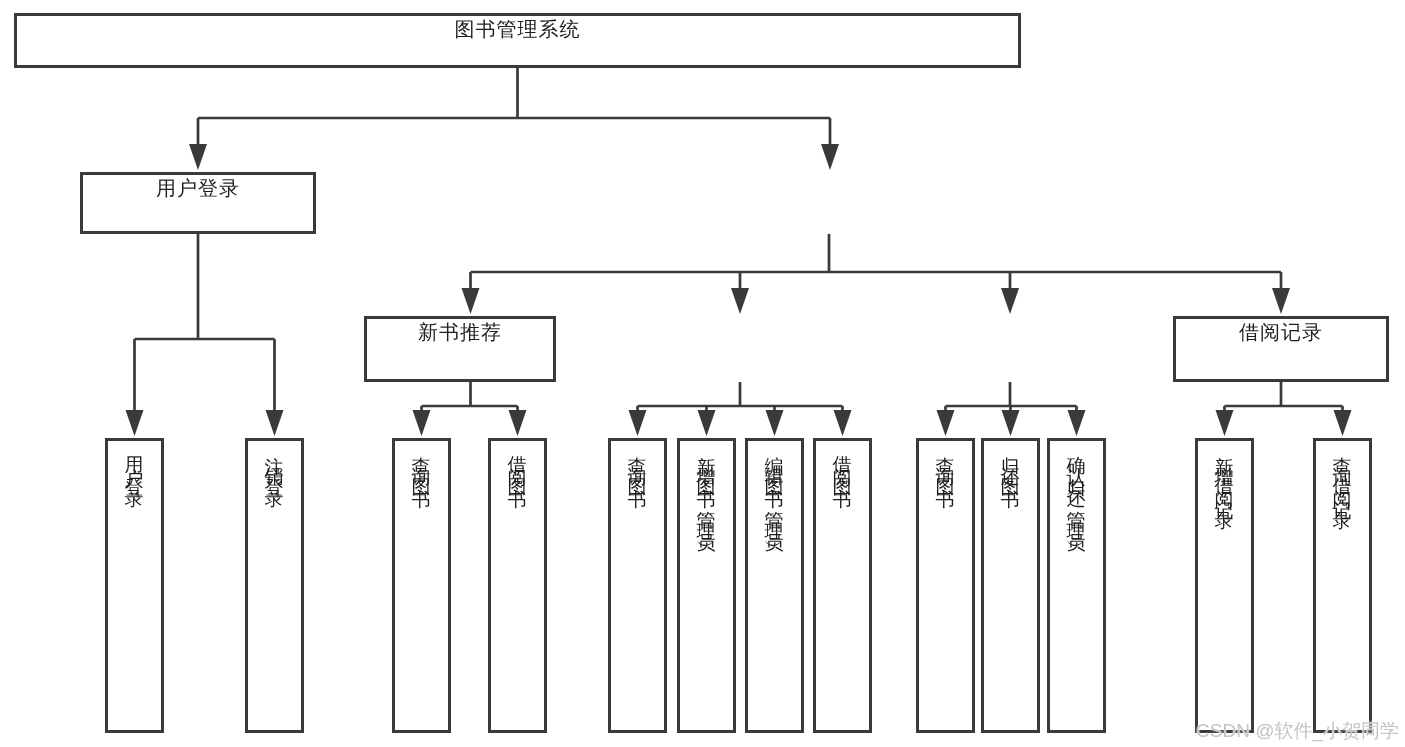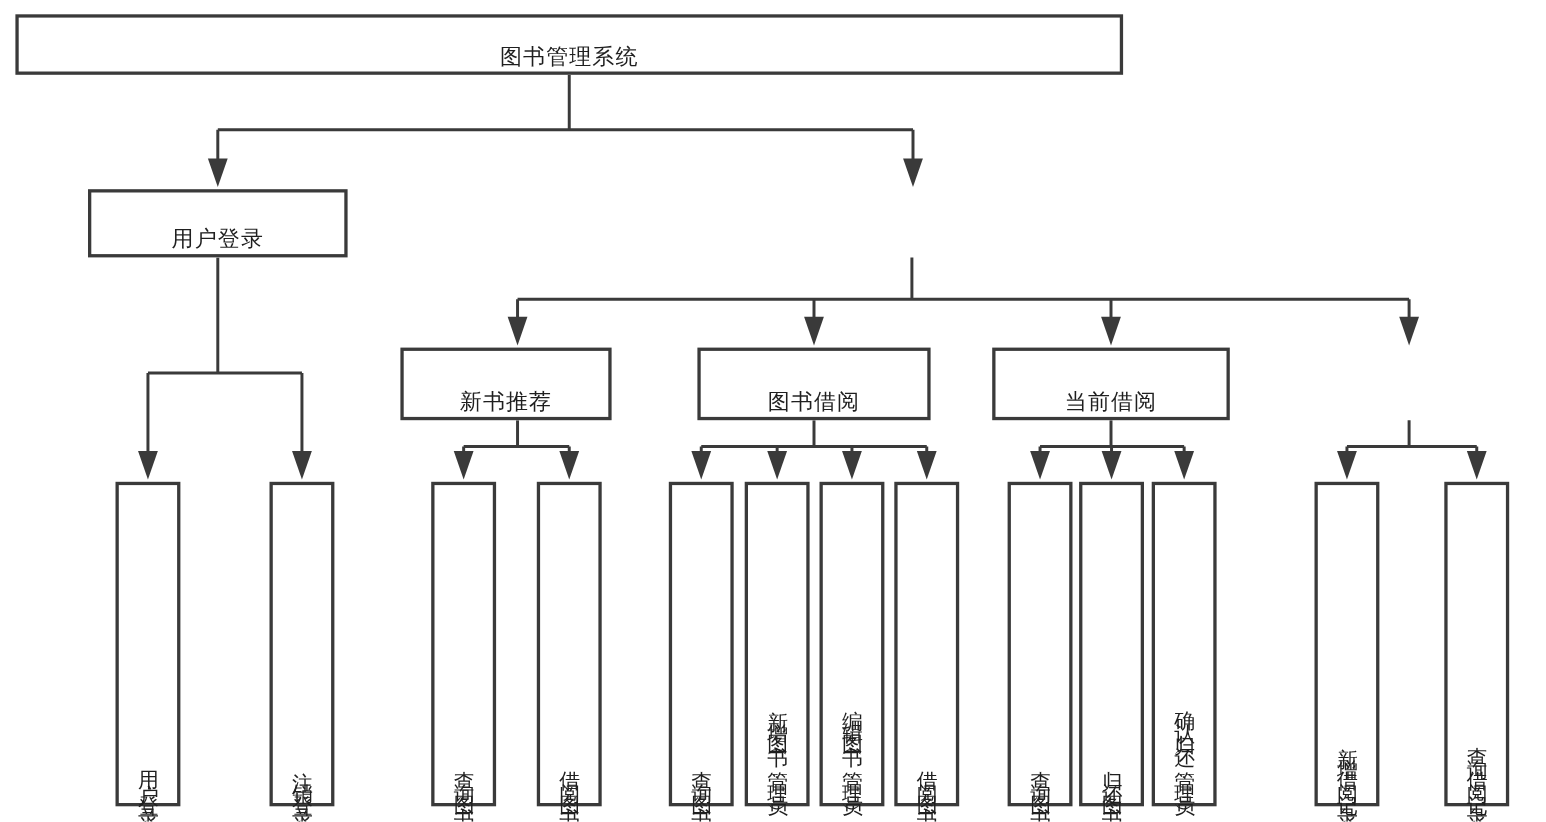--- a/index.html
+++ b/index.html
@@ -7,21 +7,21 @@
     position:relative;width:1405px;height:747px;background:var(--bg,#fff);
     font-family:"Liberation Sans",sans-serif;color:var(--text,#1f1f1f);
     overflow:hidden;
   }
   .wires{position:absolute;left:0;top:0;z-index:1;}
   .wires path{stroke:var(--line,#3a3a3a);stroke-width:2.7;fill:none;}
   .wires polygon{fill:var(--line,#3a3a3a);stroke:none;}
   .box{
     position:absolute;z-index:2;box-sizing:border-box;
     background:var(--bg,#fff);border:3px solid var(--line,#3a3a3a);
-    display:flex;align-items:flex-end;justify-content:center;text-align:center;
+    display:flex;align-items:flex-start;justify-content:center;text-align:center;
   }
   .box.h span{font-size:20px;letter-spacing:1px;white-space:nowrap;}
   .box.v span{
     writing-mode:vertical-rl;text-orientation:mixed;
     font-size:19px;letter-spacing:11px;line-height:1;white-space:nowrap;
   }
   .watermark{
     position:absolute;right:6px;bottom:3px;z-index:3;
     font-size:19px;color:var(--watermark,#c3c3c3);
     text-shadow:0 0 2px #fff,0 0 1px #fff;white-space:nowrap;
@@ -86,25 +86,22 @@
     <span>图书管理系统</span>
   </div>
 
   <div class="box h" style="left:80px;top:172px;width:236px;height:62px">
     <span>用户登录</span>
   </div>
 
   <div class="box h" style="left:364px;top:316px;width:192px;height:66px">
     <span>新书推荐</span>
   </div>
-  <div class="box h" style="left:634px;top:316px;width:212px;height:66px">
-    <span>图书借阅</span>
-  </div>
-  <div class="box h" style="left:902px;top:316px;width:216px;height:66px">
-    <span>当前借阅</span>
+  <div class="box h" style="left:1173px;top:316px;width:216px;height:66px">
+    <span>借阅记录</span>
   </div>
 
   <div class="box v" style="left:105px;top:438px;width:59px;height:295px">
     <span>用户登录</span>
   </div>
   <div class="box v" style="left:245px;top:438px;width:59px;height:295px">
     <span>注销登录</span>
   </div>
   <div class="box v" style="left:392px;top:438px;width:59px;height:295px">
     <span>查询图书</span>
@@ -133,13 +130,14 @@
   <div class="box v" style="left:1047px;top:438px;width:59px;height:295px">
     <span>确认归还（管理员）</span>
   </div>
   <div class="box v" style="left:1195px;top:438px;width:59px;height:295px">
     <span>新增借阅记录</span>
   </div>
   <div class="box v" style="left:1313px;top:438px;width:59px;height:295px">
     <span>查询借阅记录</span>
   </div>
 
+  <div class="watermark">CSDN @软件_小贺同学</div>
 </div>
 
 </body></html>

